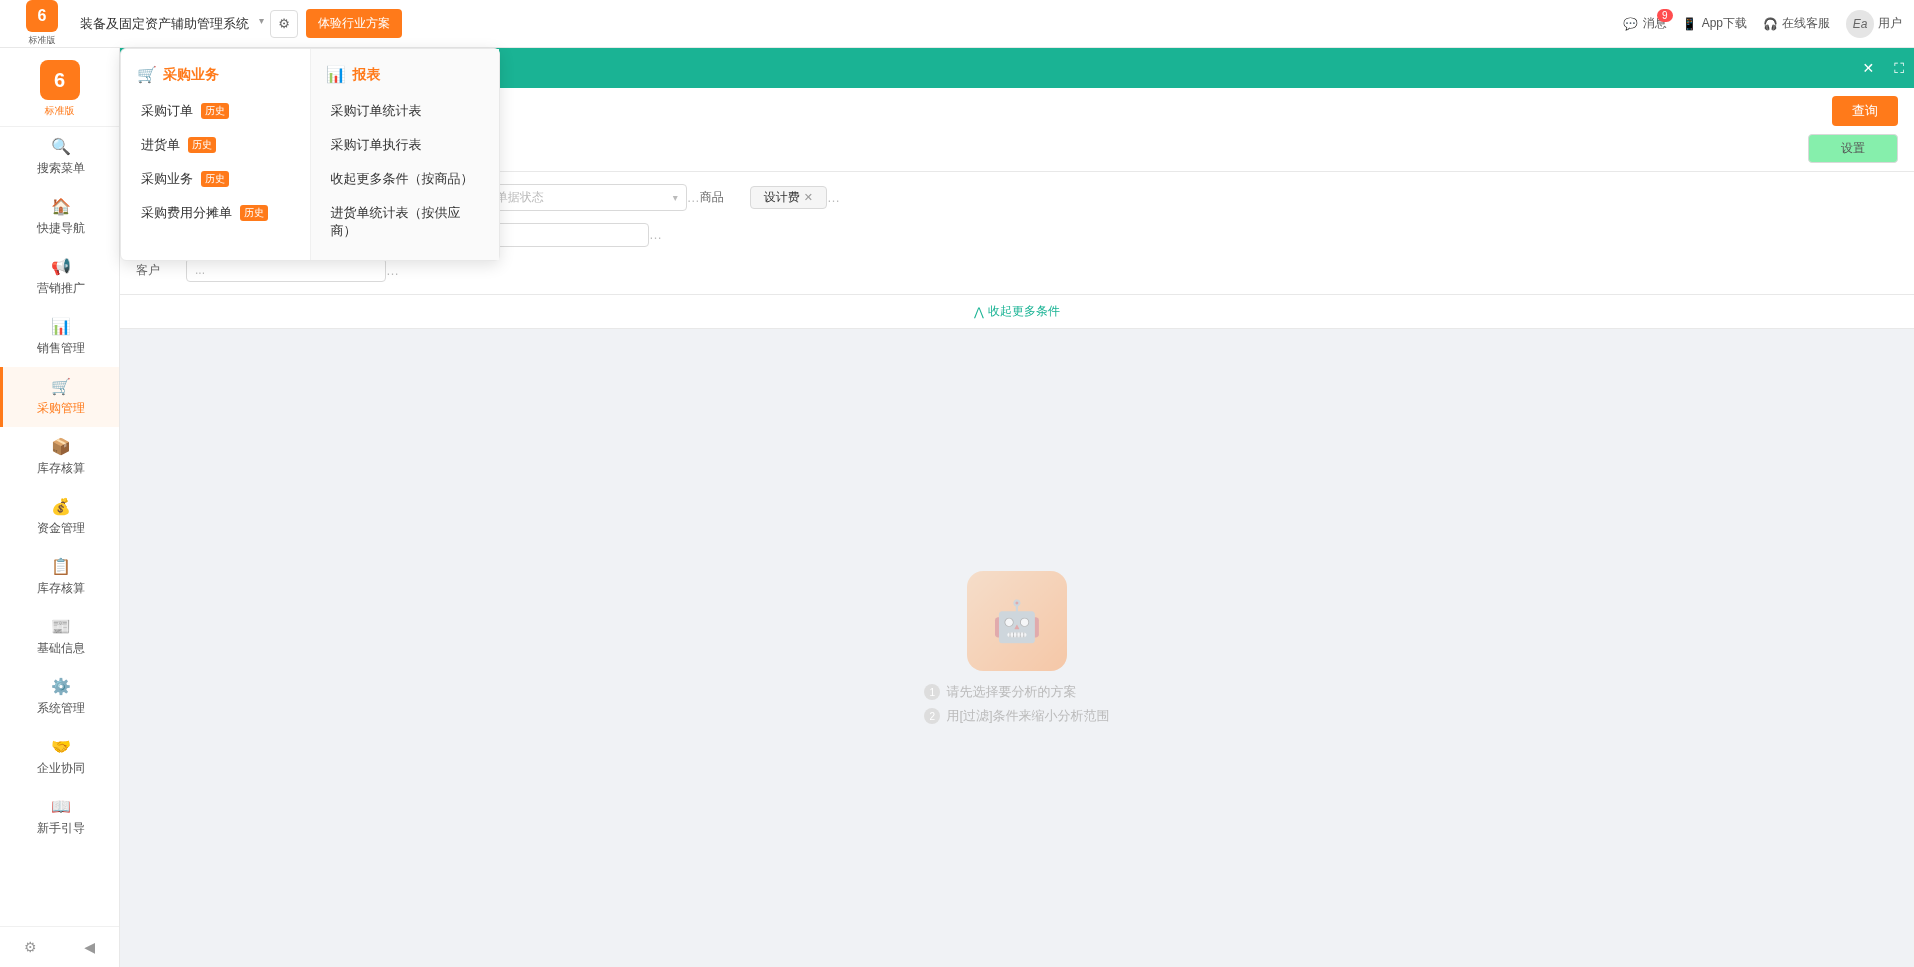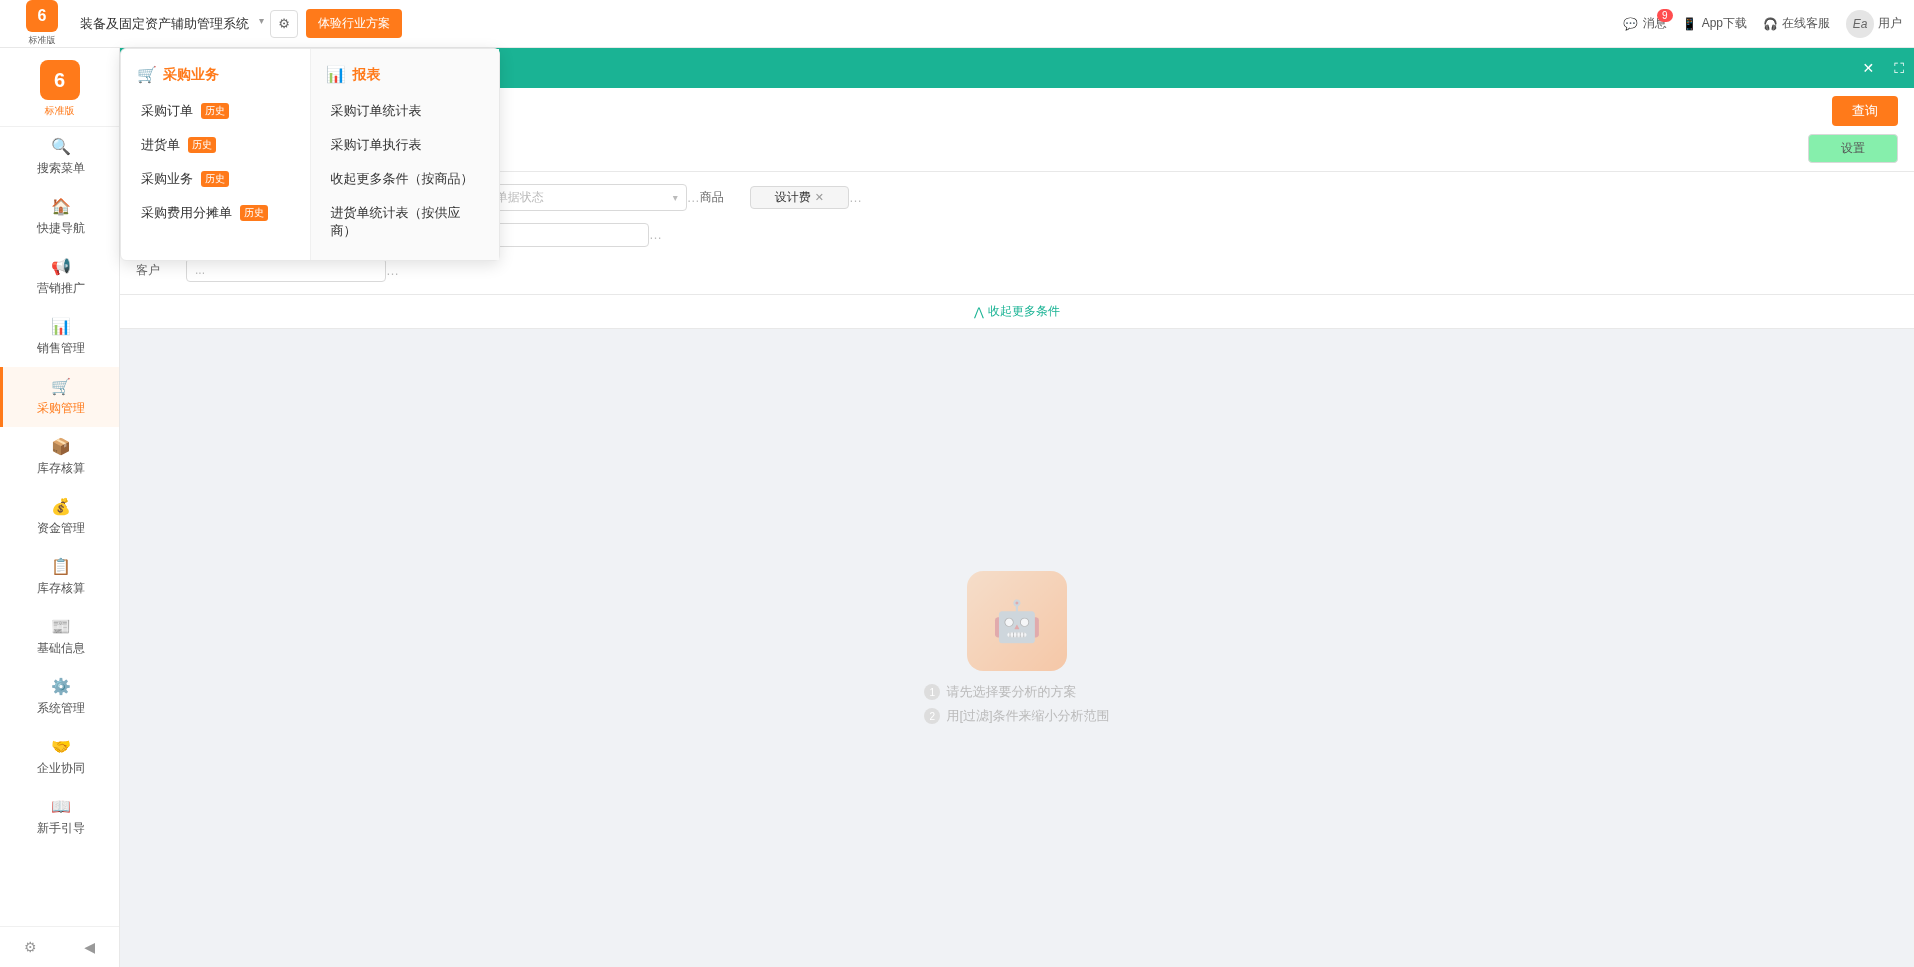--- a/index.html
+++ b/index.html
@@ -48,21 +48,21 @@
     .toolbar-btn { display: flex; align-items: center; gap: 4px; color: #555; font-size: 12px; cursor: pointer; }
     .toolbar-divider { width: 1px; height: 16px; background: #e8e8e8; }
 
     
     .filter-area { background: #fff; padding: 12px 16px; border-bottom: 1px solid #e8e8e8; }
     .filter-row { display: flex; align-items: center; margin-bottom: 10px; }
     .filter-row:last-child { margin-bottom: 0; }
     .filter-label { color: #666; font-size: 12px; white-space: nowrap; min-width: 50px; }
     .filter-input { border: 1px solid #d9d9d9; border-radius: 4px; padding: 4px 8px; font-size: 12px; color: #333; display: flex; align-items: center; gap: 4px; cursor: pointer; min-width: 160px; background: white; }
     .filter-input .placeholder { color: #bbb; }
-    .filter-tag { display: flex; align-items: center; gap: 4px; background: #f5f5f5; border: 1px solid #d9d9d9; border-radius: 4px; padding: 2px 24px; font-size: 12px; color: #333; }
+    .filter-tag { display: flex; align-items: center; gap: 4px; background: #f5f5f5; border: 1px solid #d9d9d9; border-radius: 4px; padding: 2px 13px; font-size: 12px; color: #333; }
     .filter-tag-close { color: #999; cursor: pointer; font-size: 11px; }
     .filter-dots { color: #bbb; cursor: pointer; }
     .collapse-btn { display: flex; align-items: center; gap: 4px; color: #1ab394; font-size: 12px; cursor: pointer; margin: 0 auto; }
     .collapse-row { display: flex; justify-content: center; padding: 8px 0; background: #fff; border-bottom: 1px solid #e8e8e8; }
 
     
     .query-btn { background: #ff7a1a; color: white; border: none; border-radius: 4px; padding: 6px 20px; font-size: 13px; cursor: pointer; }
     .settings-small-btn { border: 1px solid #d9d9d9; background: #86efac; color: #555; border-radius: 4px; padding: 5px 32px; font-size: 12px; cursor: pointer; margin-top: 4px; }
 
     

